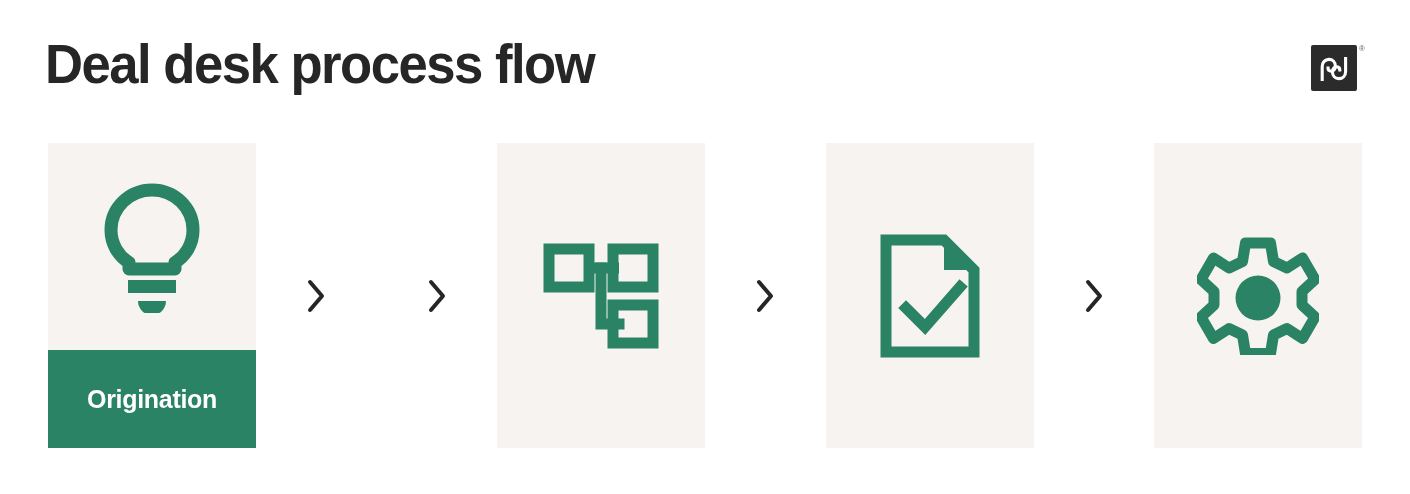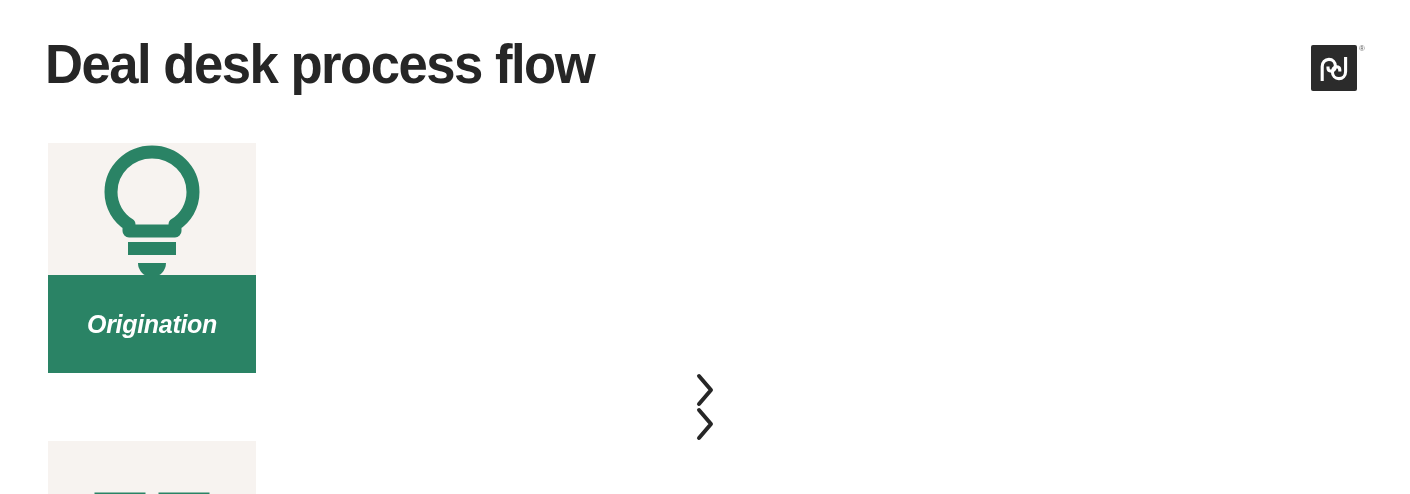--- a/index.html
+++ b/index.html
@@ -74,23 +74,22 @@
   }
 
   
   .flow {
     position: absolute;
     left: 48px;
     top: 143px;
     width: 1314px;
     height: 305px;
     display: flex;
-    flex-direction: column;
+    flex-direction: row;
     align-items: stretch;
-    font-style: italic;
   }
   .card {
     width: 208px;
     flex: 0 0 208px;
     display: flex;
     flex-direction: column;
     align-items: stretch;
   }
   .card-icon {
     flex: 1 1 auto;

